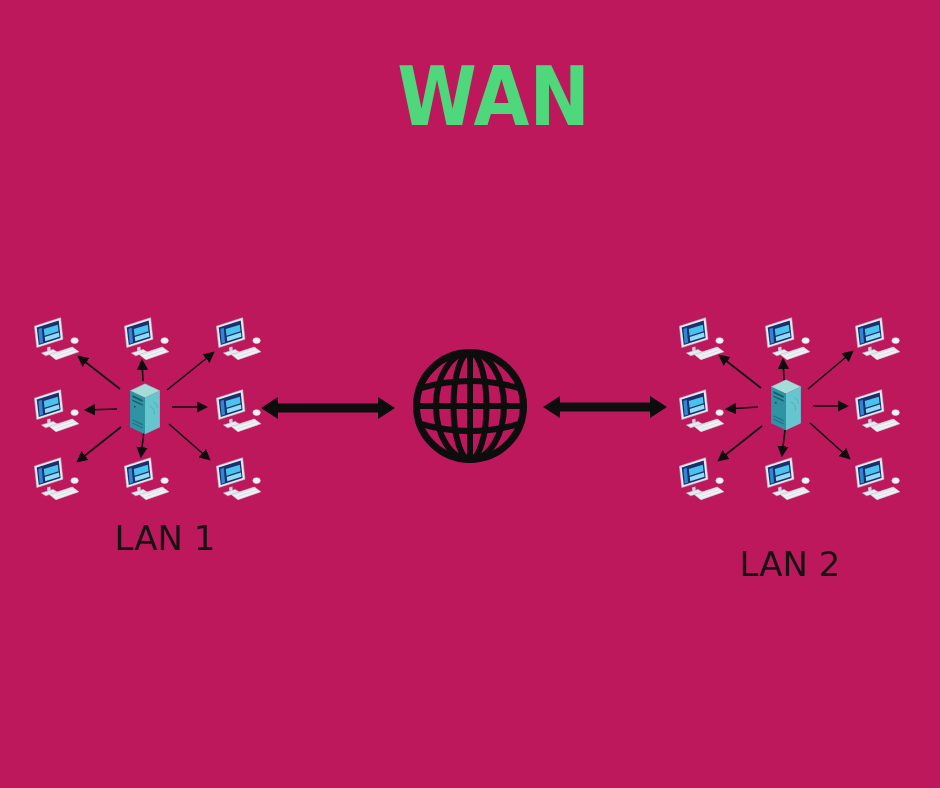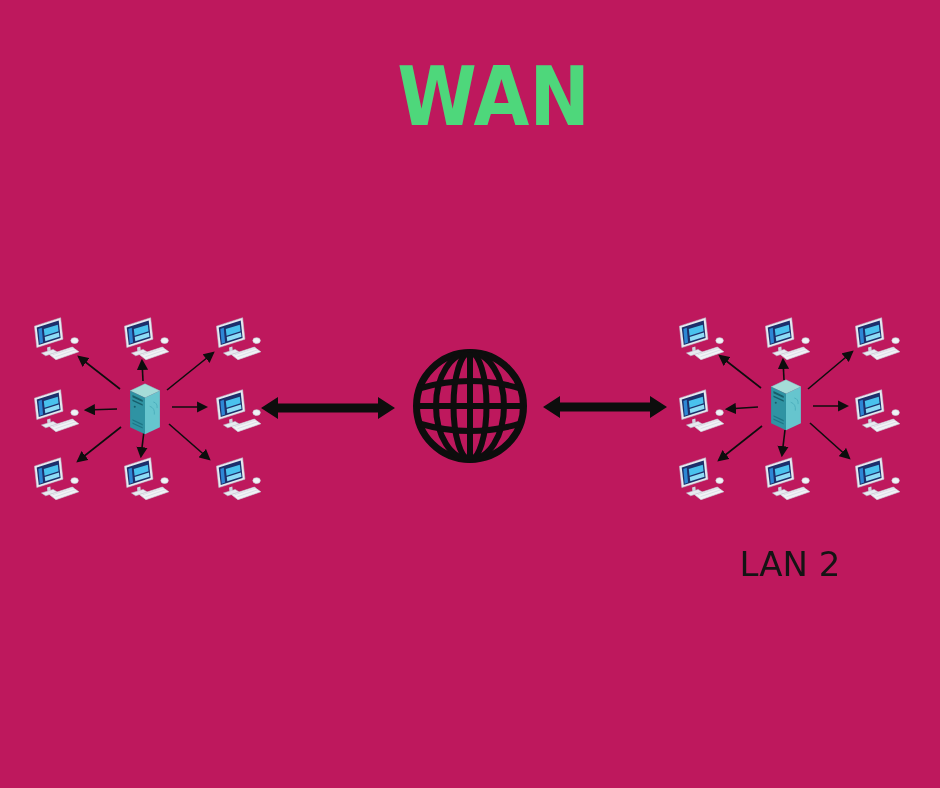--- a/index.html
+++ b/index.html
@@ -149,15 +149,16 @@
       <use href="#pc" x="672" y="386" width="56" height="48.5"></use>
       <use href="#pc" x="848" y="386" width="56" height="48.5"></use>
       <use href="#pc" x="672" y="454" width="56" height="48.5"></use>
       <use href="#pc" x="758" y="454" width="56" height="48.5"></use>
       <use href="#pc" x="848" y="454" width="56" height="48.5"></use>
 
       <use href="#srv" x="765" y="378" width="42" height="54"></use>
     </g>
   </svg>
 
+  <div class="lan-label" id="lan1-label">LAN 1</div>
   <div class="lan-label" id="lan2-label">LAN 2</div>
 
 </div>
 
 </body></html>

